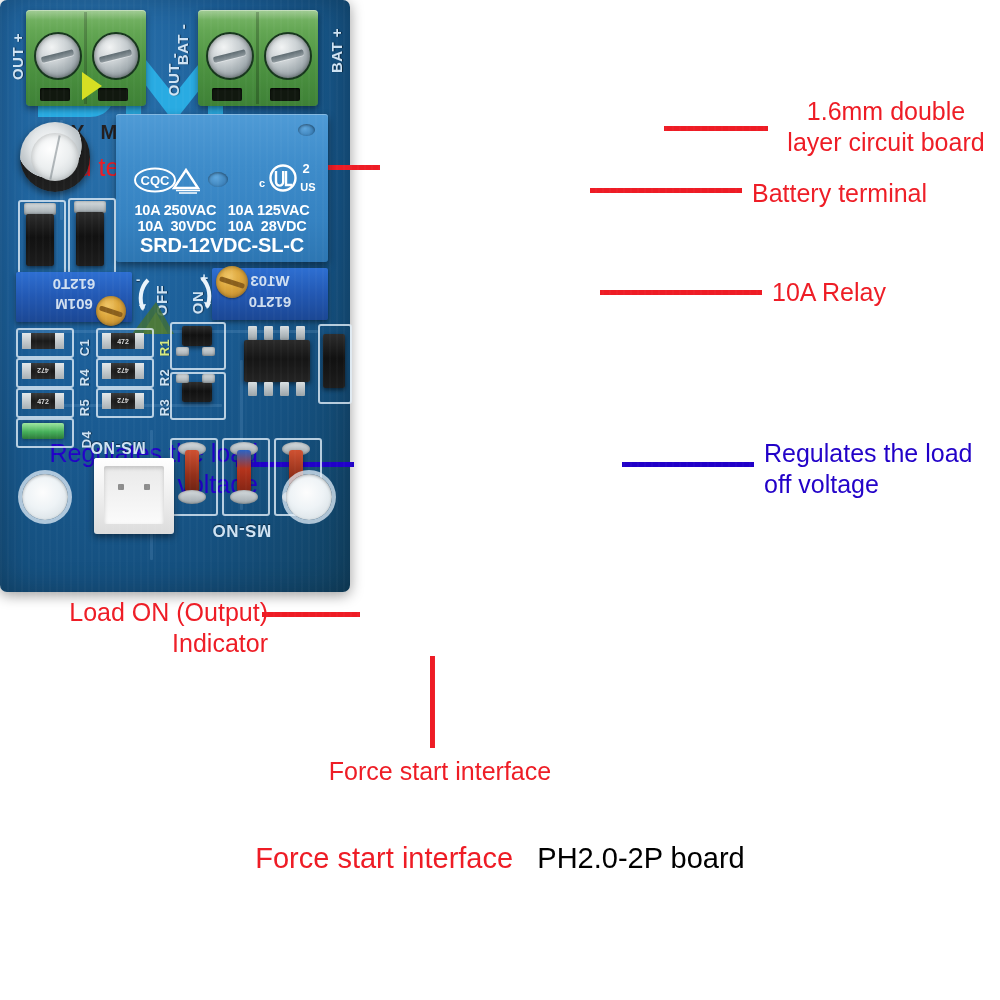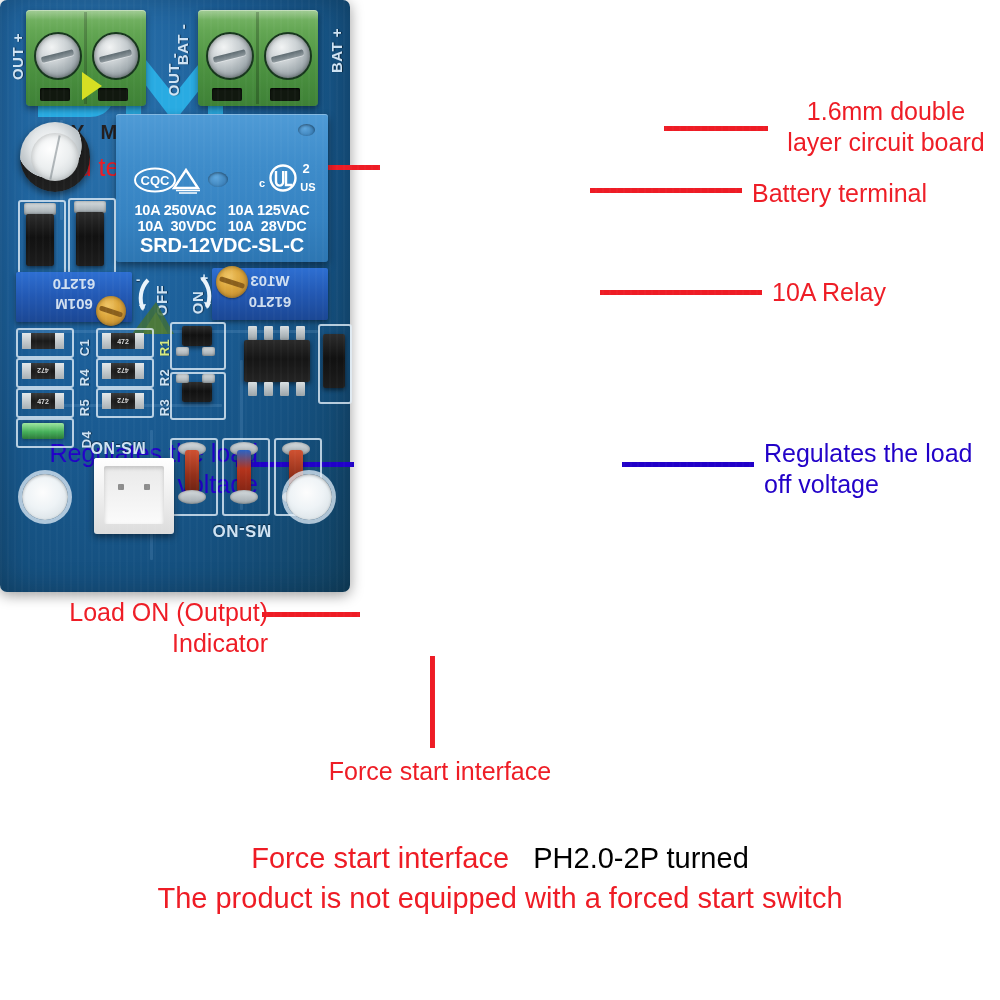--- a/index.html
+++ b/index.html
@@ -548,16 +548,15 @@
     <div class="pin" style="left:50px; top:26px;"></div>
   </div>
 
   <div class="mhole" style="left:22px; top:474px; width:46px; height:46px;"></div>
   <div class="mhole" style="left:286px; top:474px; width:46px; height:46px;"></div>
 
 </div>
 
 <div id="bottom-text">
   <span class="line">
-    <span class="red">Force start interface</span>&nbsp;&nbsp;&nbsp;<span class="black">PH2.0-2P turned</span>
+    <span class="red">Force start interface</span>&nbsp;&nbsp;&nbsp;<span class="black">PH2.0-2P board</span>
   </span>
-  <span class="line red">The product is not equipped with a forced start switch</span>
 </div>
 
 </body></html>

